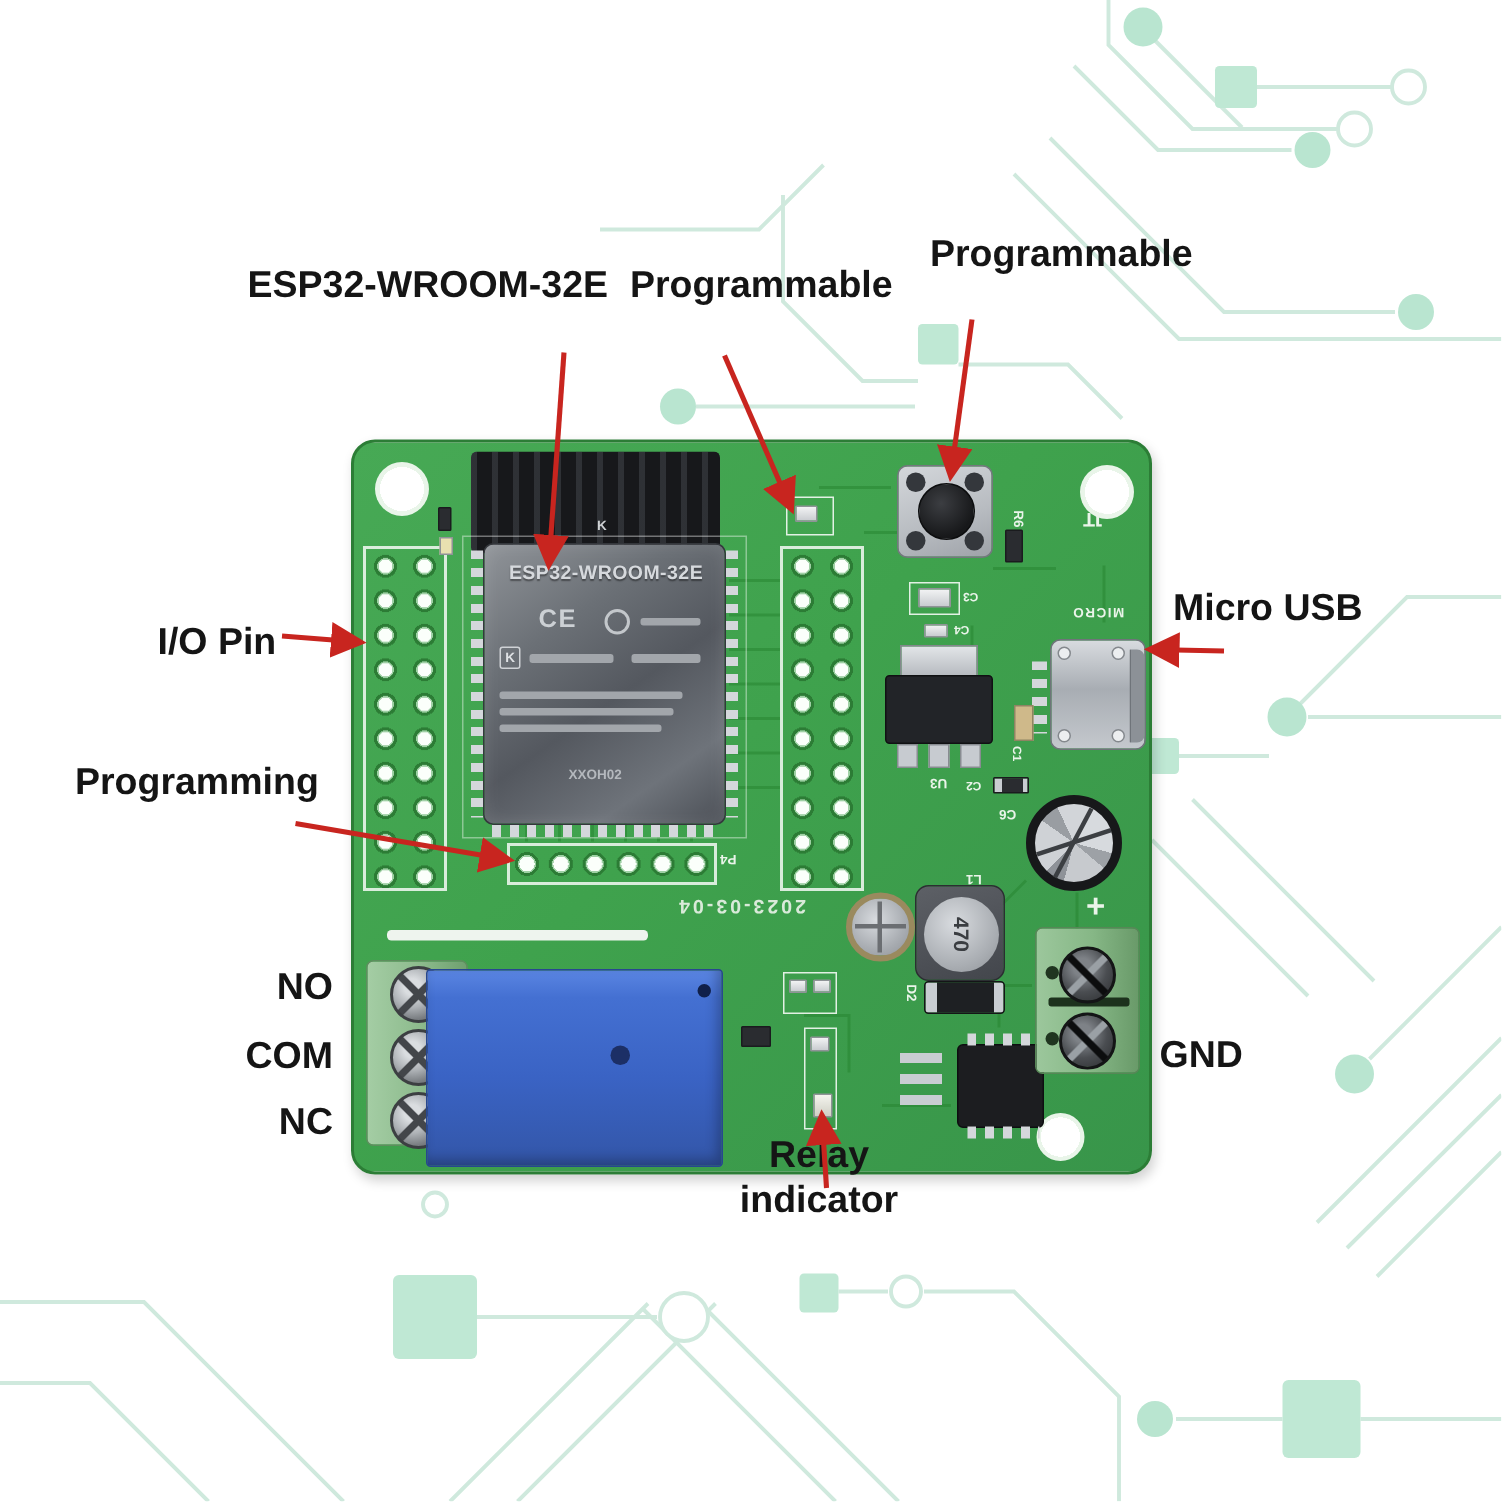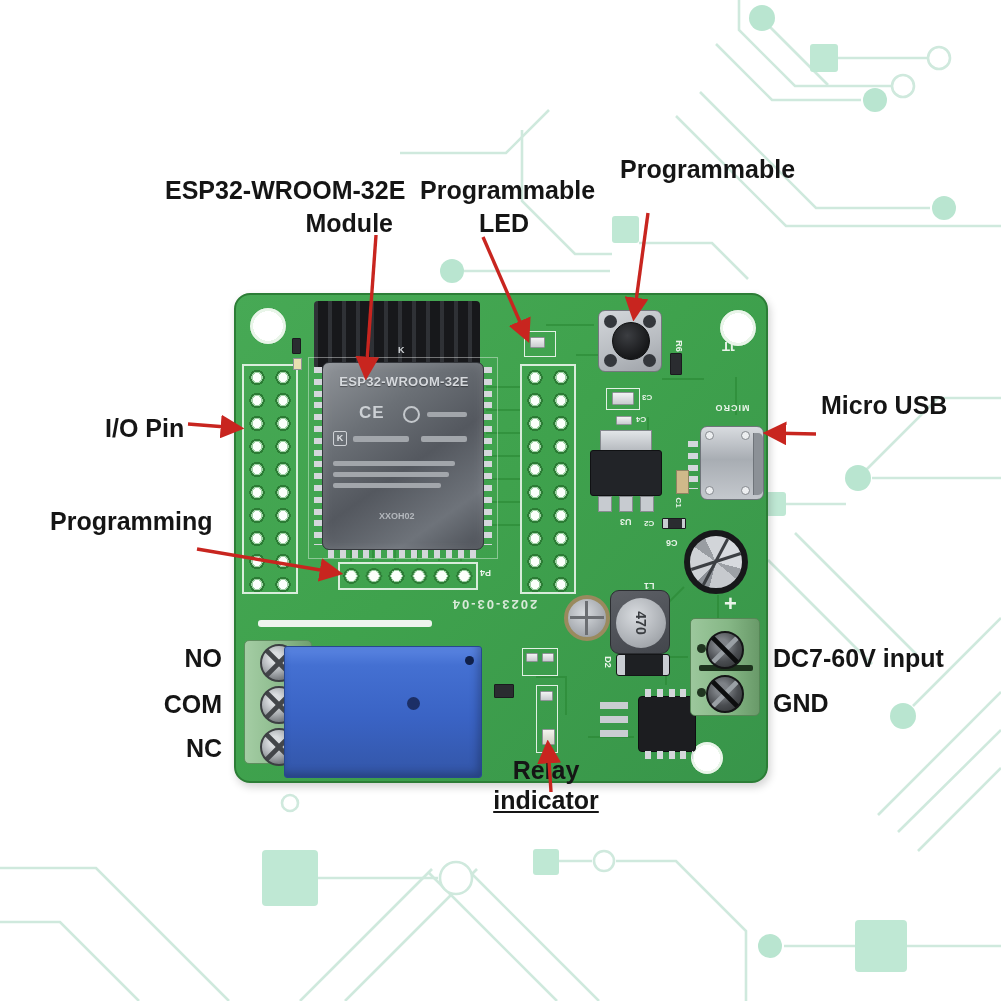--- a/index.html
+++ b/index.html
@@ -261,44 +261,41 @@
     <div class="silkbox" style="left:286px;top:353px;width:36px;height:28px;"></div>
     <div class="smdW" style="left:290px;top:358px;width:12px;height:9px;"></div>
     <div class="smdW" style="left:306px;top:358px;width:12px;height:9px;"></div>
     <div class="silkbox" style="left:300px;top:390px;width:22px;height:68px;"></div>
     <div class="smdW" style="left:304px;top:396px;width:13px;height:10px;"></div>
     <div class="smdW" style="left:306px;top:434px;width:13px;height:16px;background:linear-gradient(180deg,#f4f4ee,#cfcfc4);"></div>
   </div>
 
   <div class="lbl rgt" style="left:165px;top:174px;width:228px;">
     <div style="position:static;">ESP32-WROOM-32E</div>
-    <div style="position:static;">Module</div>
   </div>
   <div class="lbl ctr" style="left:420px;top:174px;width:168px;">
     <div style="position:static;">Programmable</div>
-    <div style="position:static;">LED</div>
   </div>
   <div class="lbl" style="left:620px;top:153px;">
     <div style="position:static;">Programmable</div>
   </div>
-  <div class="lbl" style="left:821px;top:389px;">
+  <div class="lbl" style="left:782px;top:389px;">
     <div style="position:static;">Micro USB</div>
   </div>
   <div class="lbl" style="left:105px;top:412px;">I/O Pin</div>
   <div class="lbl ctr" style="left:50px;top:506px;width:154px;line-height:31px;">
     <div style="position:static;">Programming</div>
   </div>
   <div class="lbl rgt" style="left:140px;top:642px;width:82px;">NO</div>
   <div class="lbl rgt" style="left:140px;top:688px;width:82px;">COM</div>
   <div class="lbl rgt" style="left:140px;top:732px;width:82px;">NC</div>
-  <div class="lbl" style="left:773px;top:642px;">DC7-60V input</div>
   <div class="lbl" style="left:773px;top:687px;">GND</div>
   <div class="lbl ctr" style="left:472px;top:755px;width:148px;line-height:30px;">
     <div style="position:static;">Relay</div>
-    <div style="position:static;text-decoration:underline;">indicator</div>
+    <div style="position:static;">indicator</div>
   </div>
 
   <svg width="1001" height="1001" viewBox="0 0 1001 1001" style="left:0;top:0;pointer-events:none;">
     <defs>
       <marker id="ah" markerWidth="7" markerHeight="7" refX="5.4" refY="3.5" orient="auto">
         <path d="M0,0 L7,3.5 L0,7 Z" fill="#c8251f"></path>
       </marker>
     </defs>
     <g stroke="#c8251f" stroke-width="3.4" fill="none">
       <line x1="376" y1="235" x2="366" y2="375" marker-end="url(#ah)"></line>

